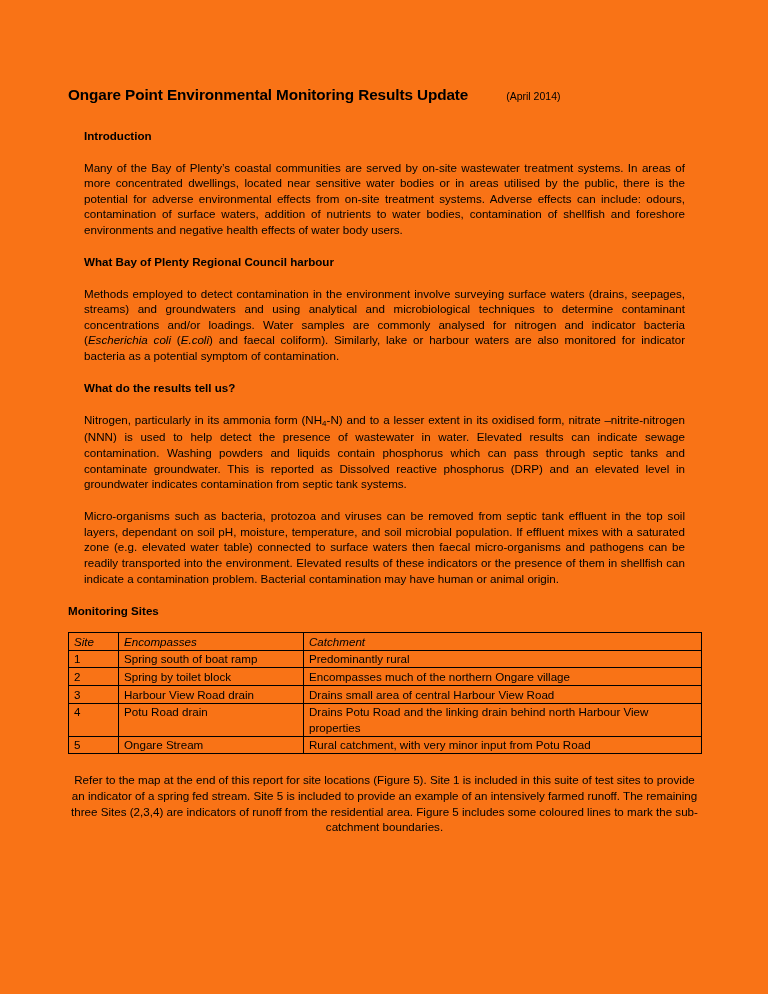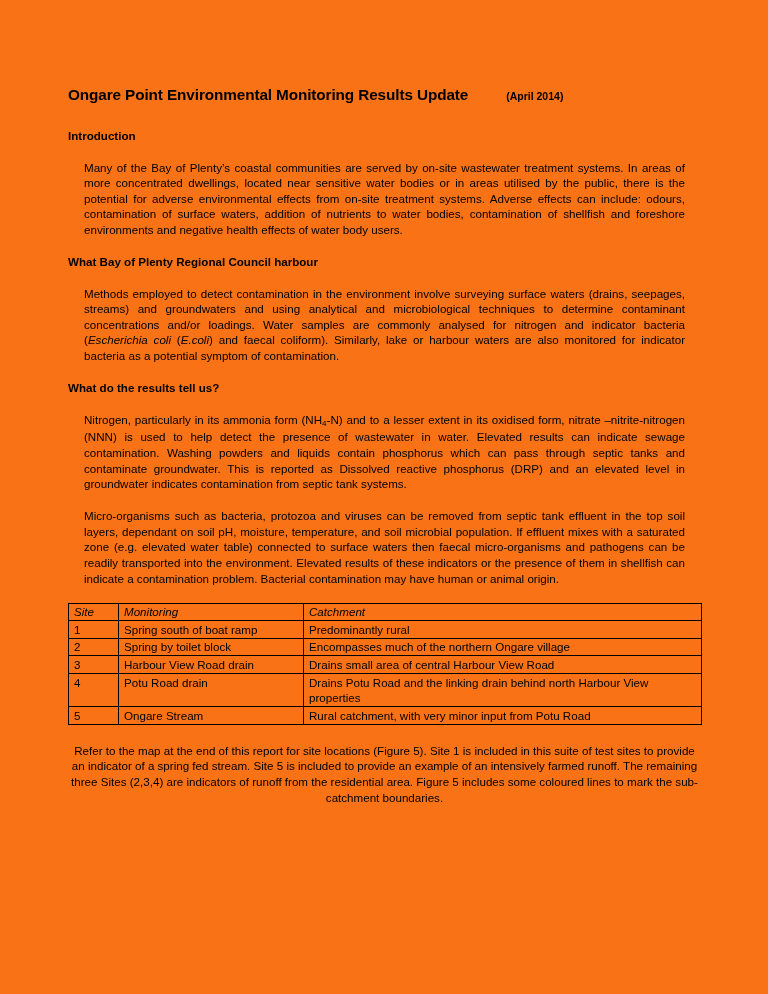--- a/index.html
+++ b/index.html
@@ -33,34 +33,34 @@
     margin: 0 0 24px 0;
   }
   .doc-title {
     font-size: 15.3px;
     font-weight: bold;
     letter-spacing: -0.1px;
     white-space: nowrap;
   }
   .doc-date {
     font-size: 10.5px;
-    font-weight: bold;
+    font-weight: normal;
     margin-left: 38px;
     white-space: nowrap;
   }
 
   
   .section {
     margin: 0 0 16.5px 0;
   }
   .section-heading {
     font-size: 11.6px;
     font-weight: bold;
     line-height: 15.6px;
-    margin: 0;
+    margin: 16px;
   }
   .body-text {
     font-size: 11.6px;
     line-height: 15.6px;
     text-align: justify;
     margin: 16px;
     hyphens: none;
   }
   .body-text i {
     font-style: italic;
@@ -137,31 +137,32 @@
 
     <div class="section">
       <div class="section-heading">What do the results tell us?</div>
       <p class="body-text"><span>Nitrogen, particularly in its ammonia form (NH</span><sub>4</sub><span>-N) and to a lesser extent in its oxidised form, nitrate –nitrite-nitrogen (NNN) is used to help detect the presence of wastewater in water.  Elevated results can indicate sewage contamination. Washing powders and liquids contain phosphorus which can pass through septic tanks and contaminate groundwater.  This is reported as Dissolved reactive phosphorus (DRP) and an elevated level in groundwater indicates contamination from septic tank systems.</span></p>
     </div>
 
     <div class="section">
       <p class="body-text">Micro-organisms such as bacteria, protozoa and viruses can be removed from septic tank effluent in the top soil layers, dependant on soil pH, moisture, temperature, and soil microbial population. If effluent mixes with a saturated zone (e.g. elevated water table) connected to surface waters then faecal micro-organisms and pathogens can be readily transported into the environment. Elevated results of these indicators or the presence of them in shellfish can indicate a contamination problem.  Bacterial contamination may have human or animal origin.</p>
     </div>
 
+    <div class="sites-heading gap-before">Monitoring Sites</div>
 
     <table class="sites">
       <colgroup>
         <col class="c-site">
         <col class="c-desc">
         <col class="c-catch">
       </colgroup>
       <thead>
         <tr>
           <th>Site</th>
-          <th>Monitoring</th>
+          <th>Encompasses</th>
           <th>Catchment</th>
         </tr>
       </thead>
       <tbody>
         <tr>
           <td>1</td>
           <td>Spring south of boat ramp</td>
           <td>Predominantly rural</td>
         </tr>
         <tr>

